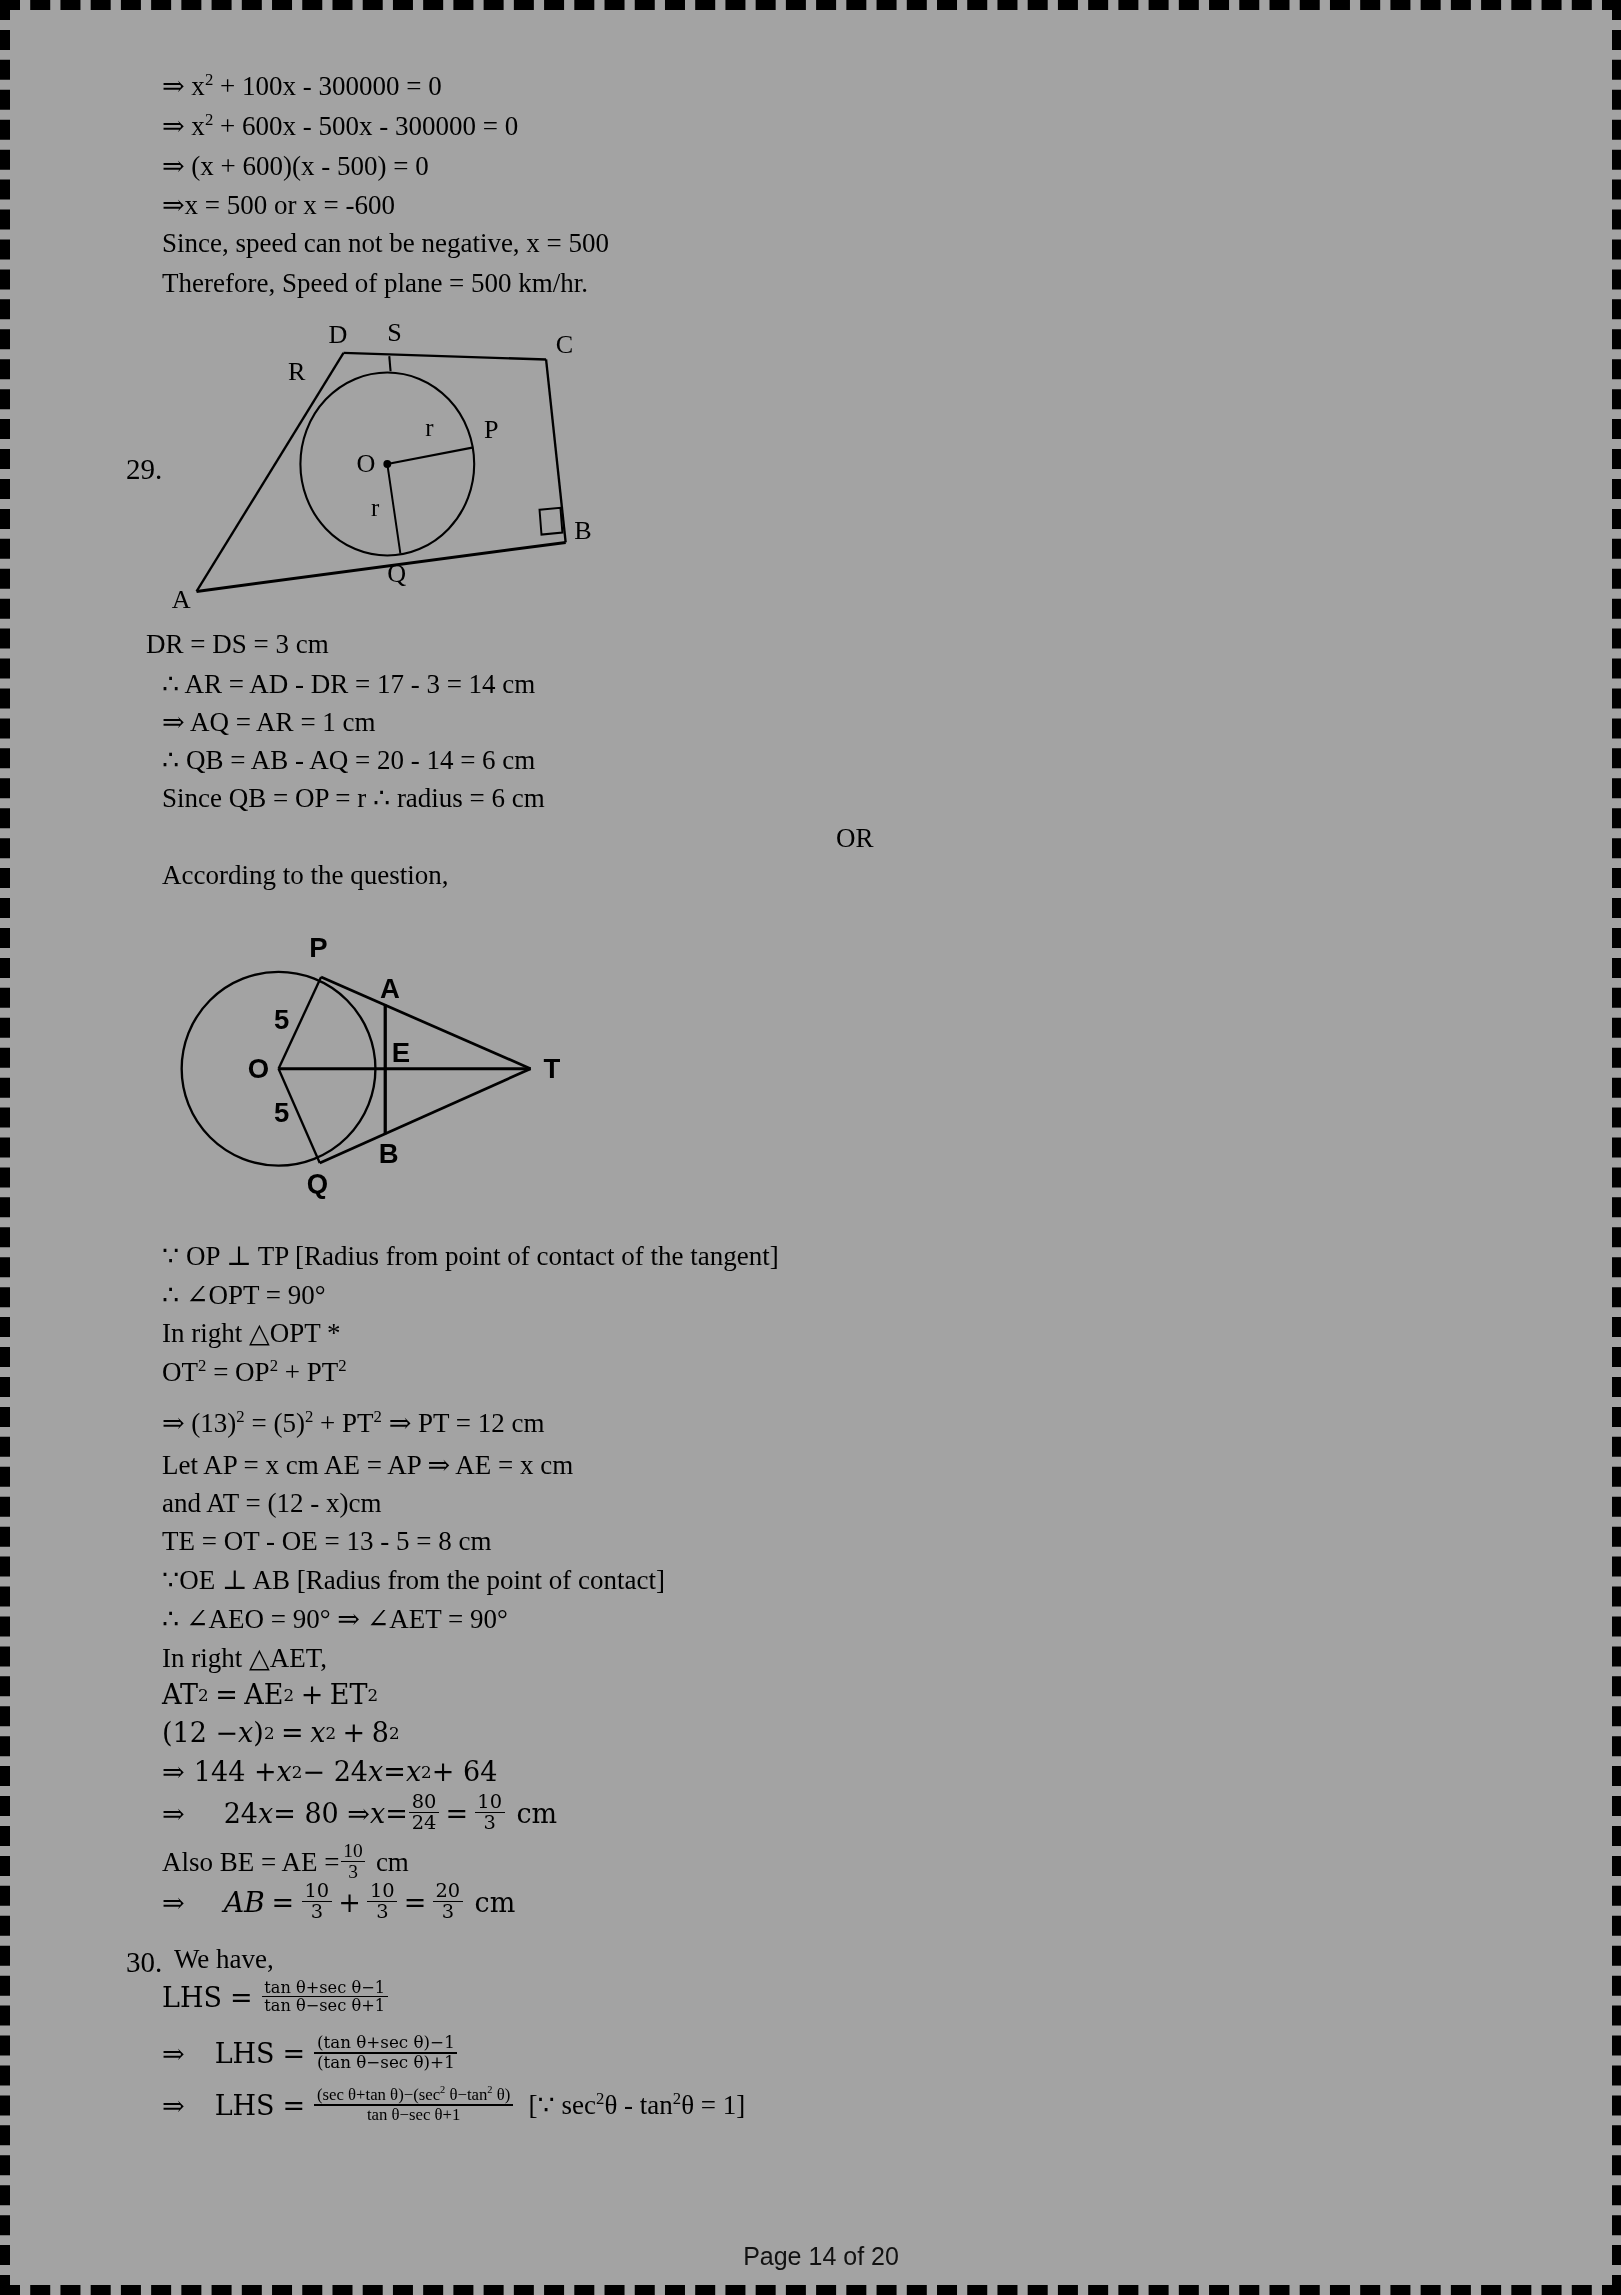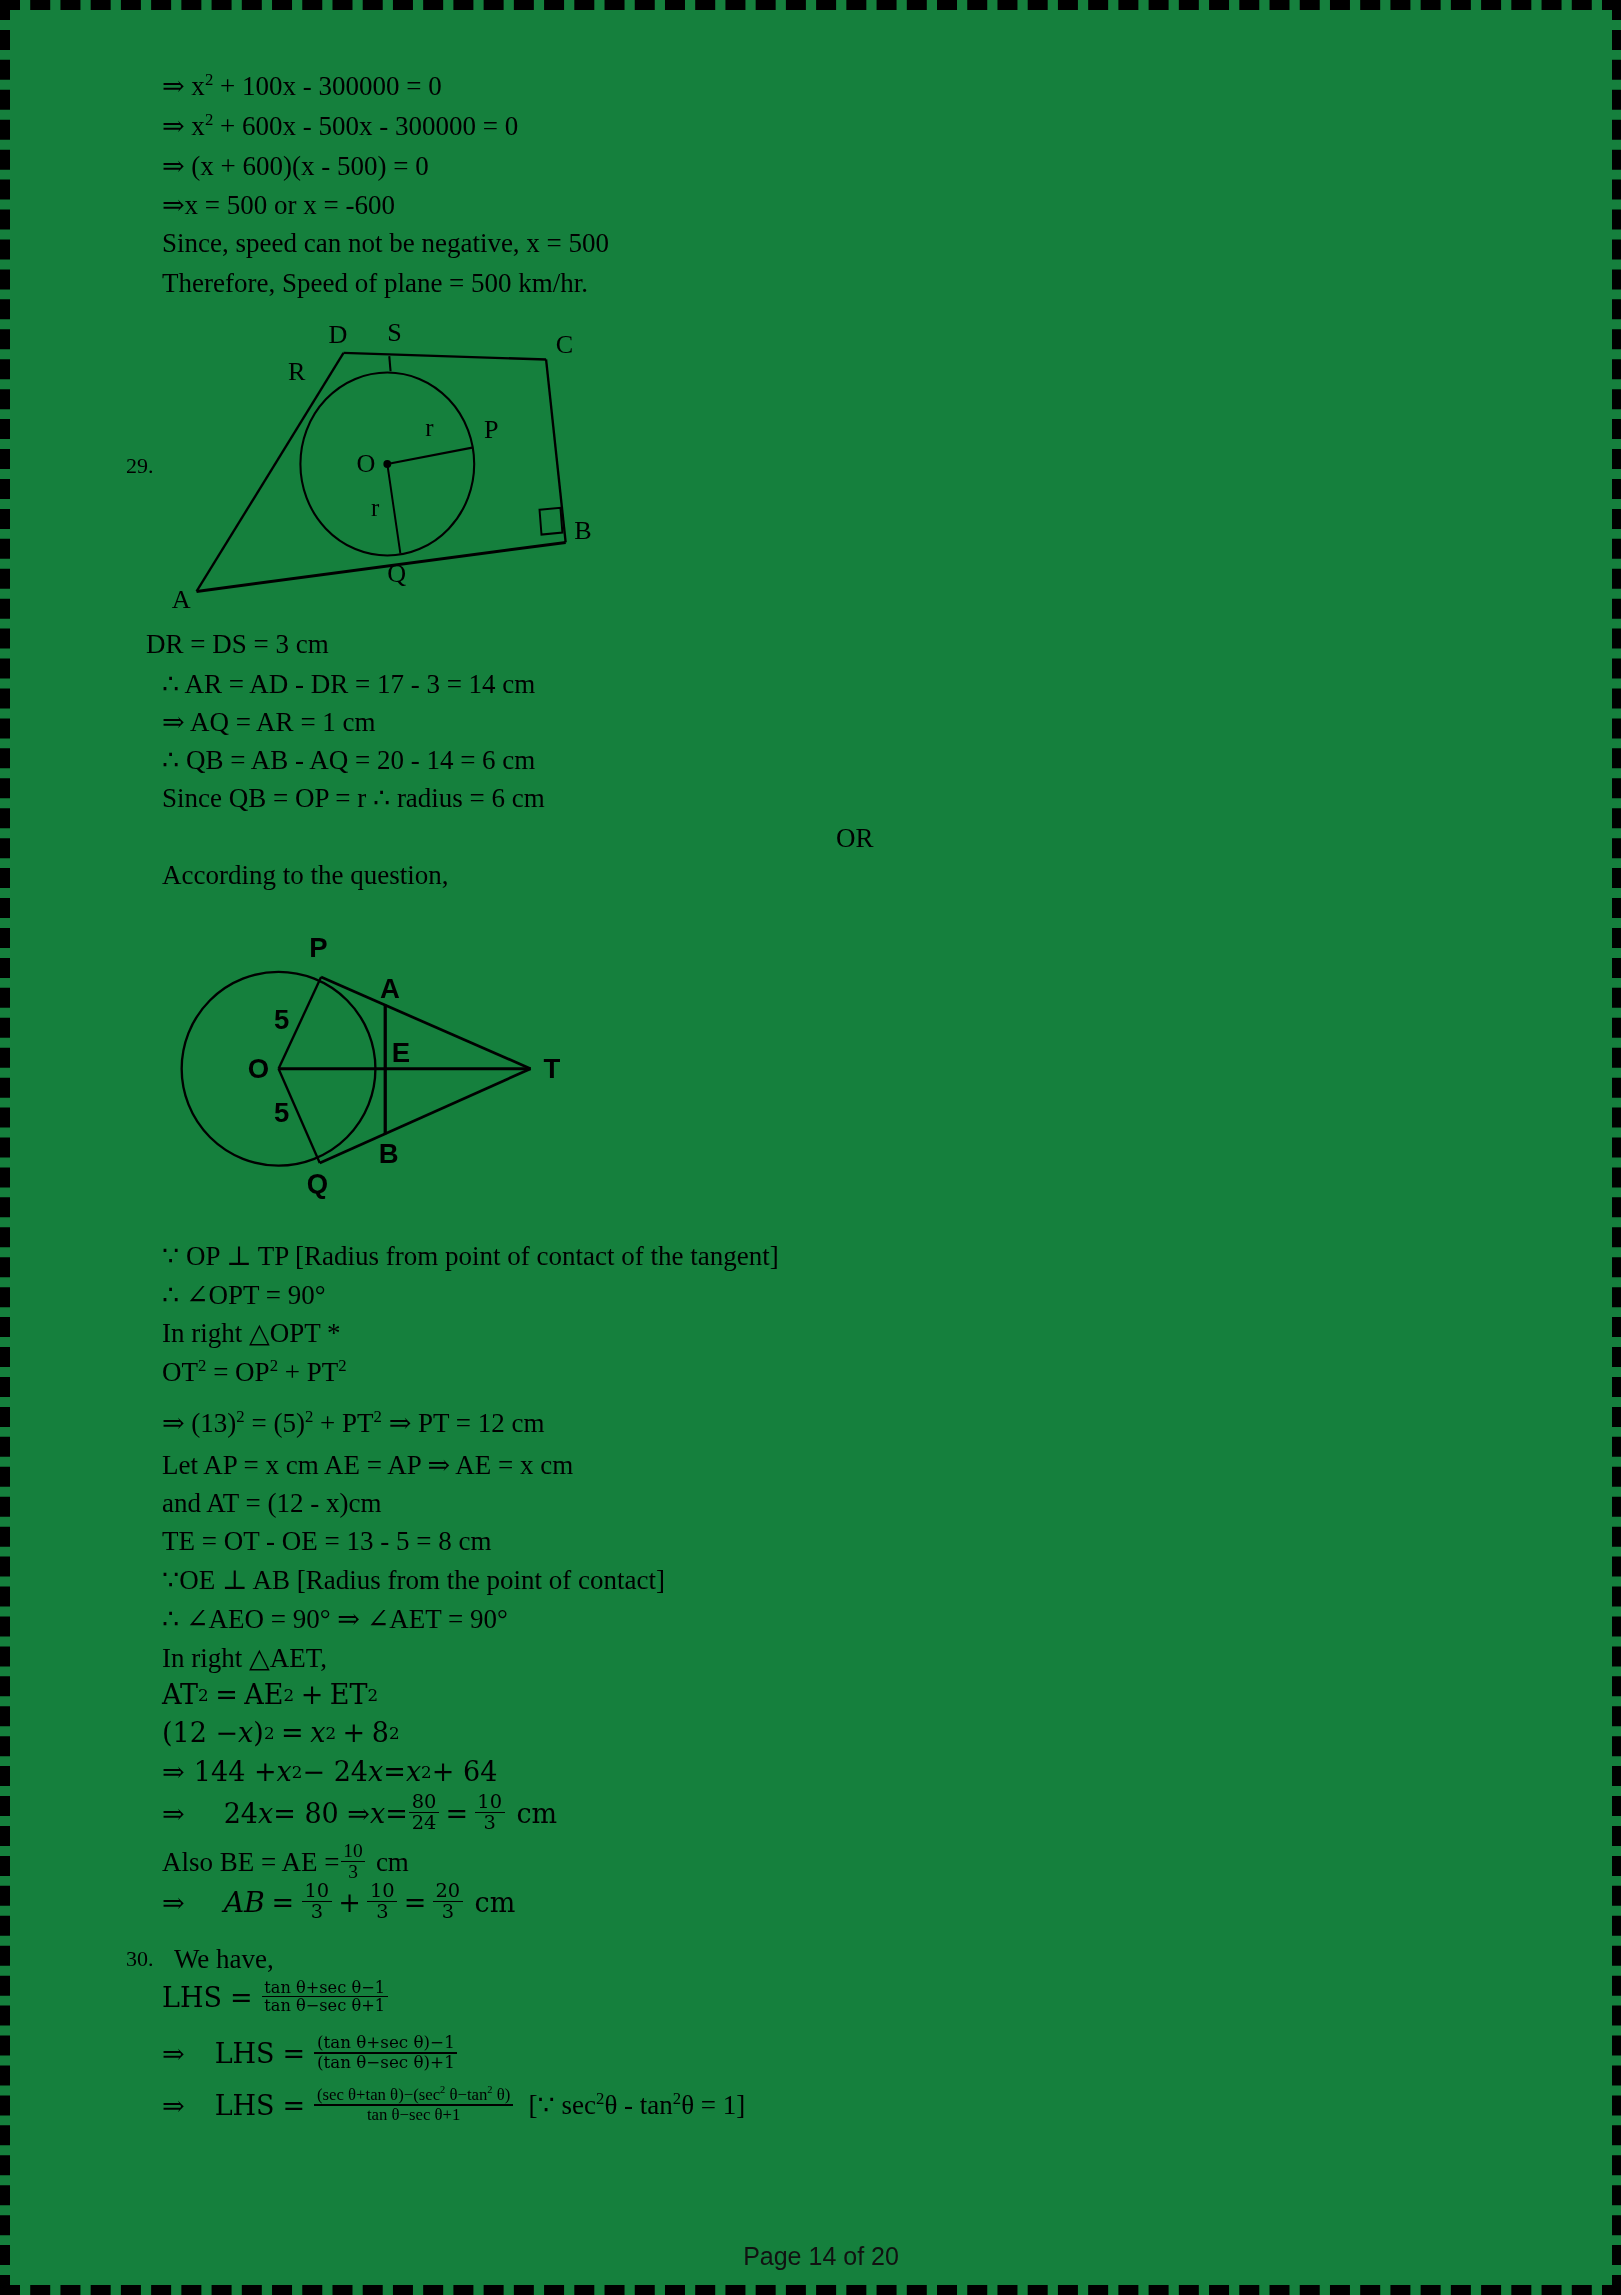--- a/index.html
+++ b/index.html
@@ -13,41 +13,41 @@
     font-family: "Liberation Serif", "DejaVu Serif", serif;
     color: #000000;
     overflow: hidden;
   }
   #page {
     position: relative;
     width: 1622px;
     height: 2295px;
     box-sizing: border-box;
     border: 10.5px dashed #000000;
-    background: #15803d;
+    background: #a3a3a3;
   }
   .content {
     position: absolute;
     left: 0; top: 0;
     width: 1622px;
     height: 2295px;
   }
 
   
   .line {
     position: absolute;
     white-space: nowrap;
     font-family: "Liberation Serif", "DejaVu Serif", serif;
     font-size: 27px;
     line-height: 1;
     color: #000;
   }
   .num {
     position: absolute;
-    font-size: 22px;
+    font-size: 29px;
     font-family: "Liberation Serif", "DejaVu Serif", serif;
   }
   .center-or {
     position: absolute;
     font-size: 27px;
     font-family: "Liberation Serif", "DejaVu Serif", serif;
   }
   sup.sq {
     font-size: 0.62em;
     vertical-align: super;

